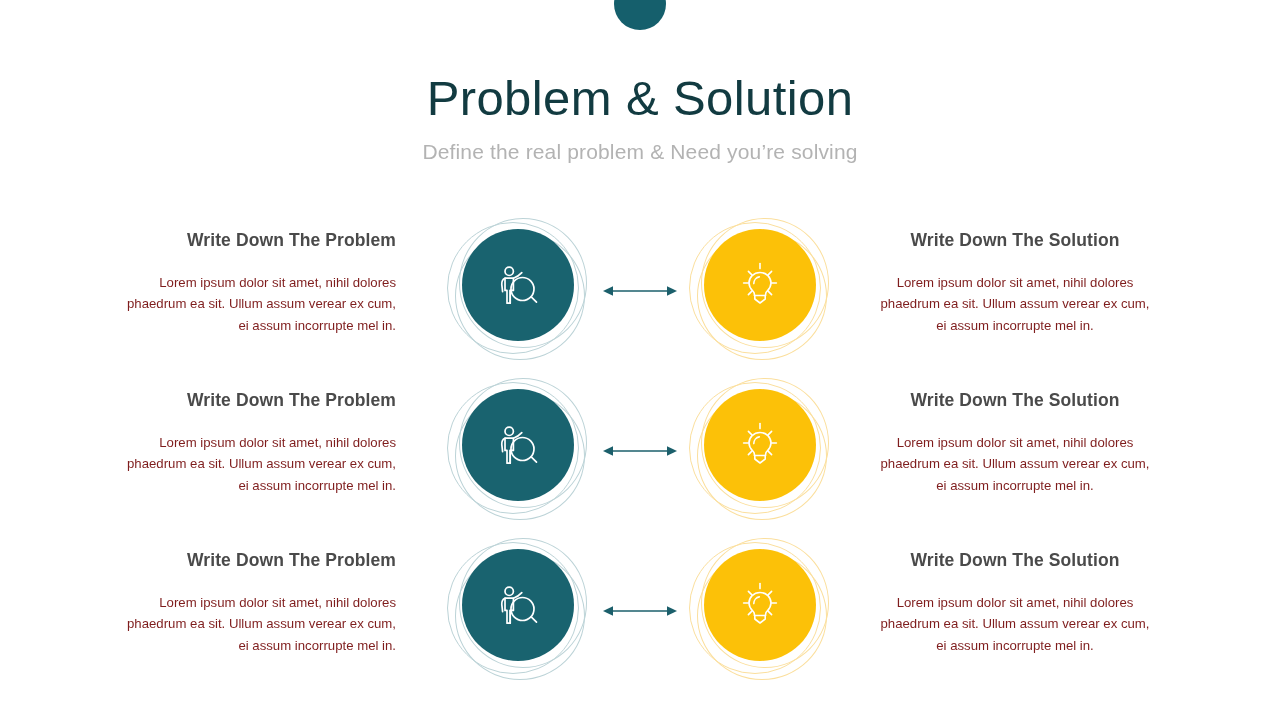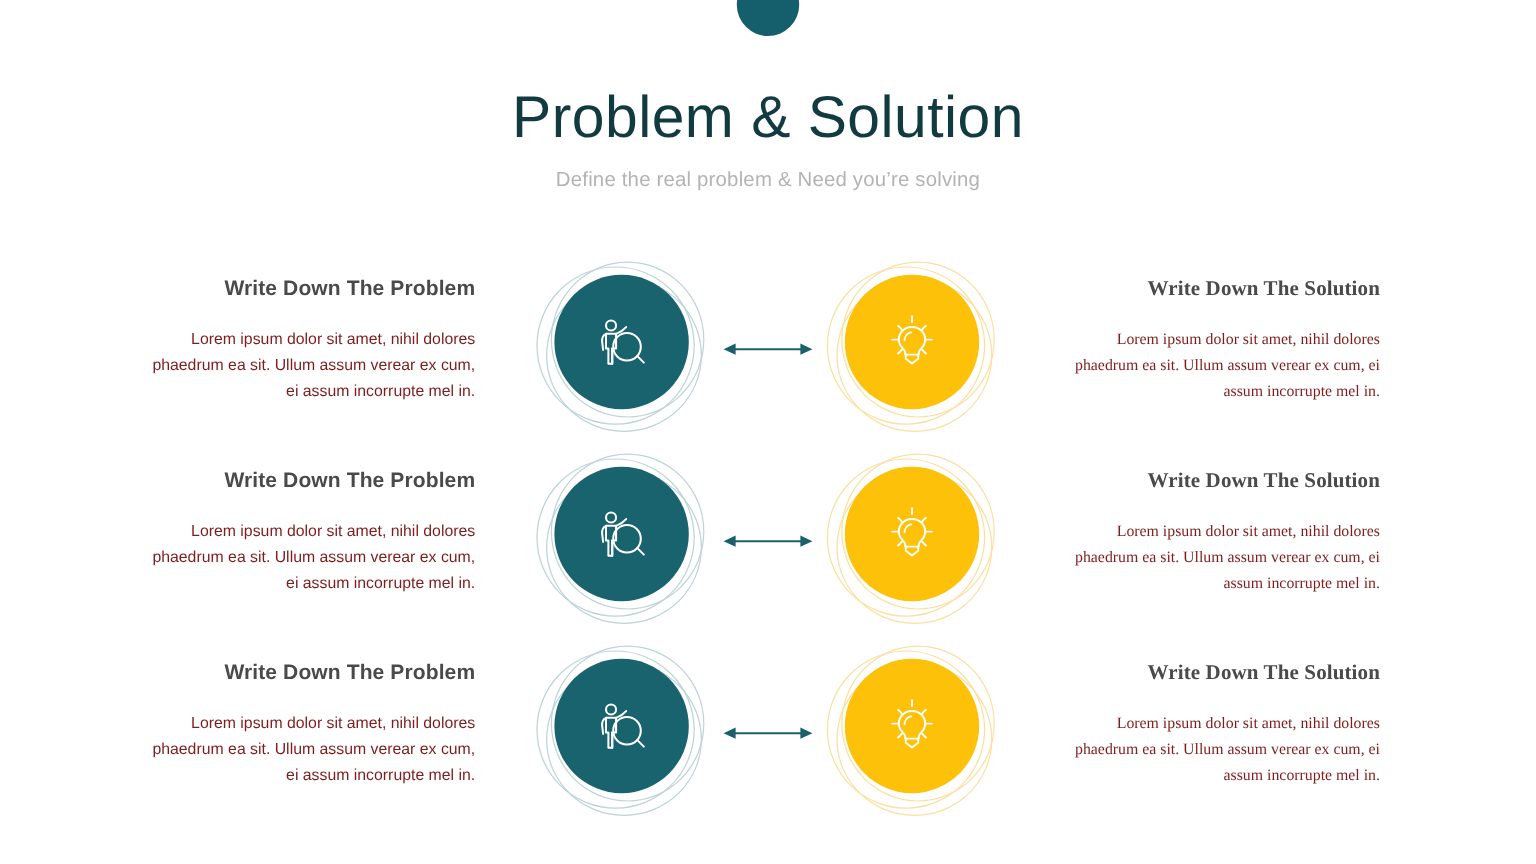--- a/index.html
+++ b/index.html
@@ -36,21 +36,21 @@
   }
   .page-title {
     font-size: 49px;
     font-weight: 400;
     color: #123B41;
     letter-spacing: 0.4px;
     line-height: 1.05;
     margin: 0;
   }
   .page-subtitle {
-    font-size: 17px;
+    font-size: 21px;
     font-weight: 400;
     color: #b3b3b3;
     margin: 16px 0 0 0;
     letter-spacing: 0.15px;
   }
 
   
   .rows {
     position: absolute;
     top: 216px;
@@ -62,21 +62,21 @@
     height: 150px;
     margin-bottom: 10px;
   }
 
   .side {
     position: absolute;
     top: 14px;
     width: 270px;
   }
   .side-left  { left: 126px;  text-align: right; }
-  .side-right { left: 880px;  text-align: right; font-family: Liberation Serif, serif;  }
+  .side-right { left: 880px;  text-align: center;  }
 
   .item-title {
     font-size: 17.5px;
     font-weight: bold;
     color: #4a4a4a;
     margin: 0;
     letter-spacing: 0.1px;
   }
   .item-body {
     font-size: 13.2px;

